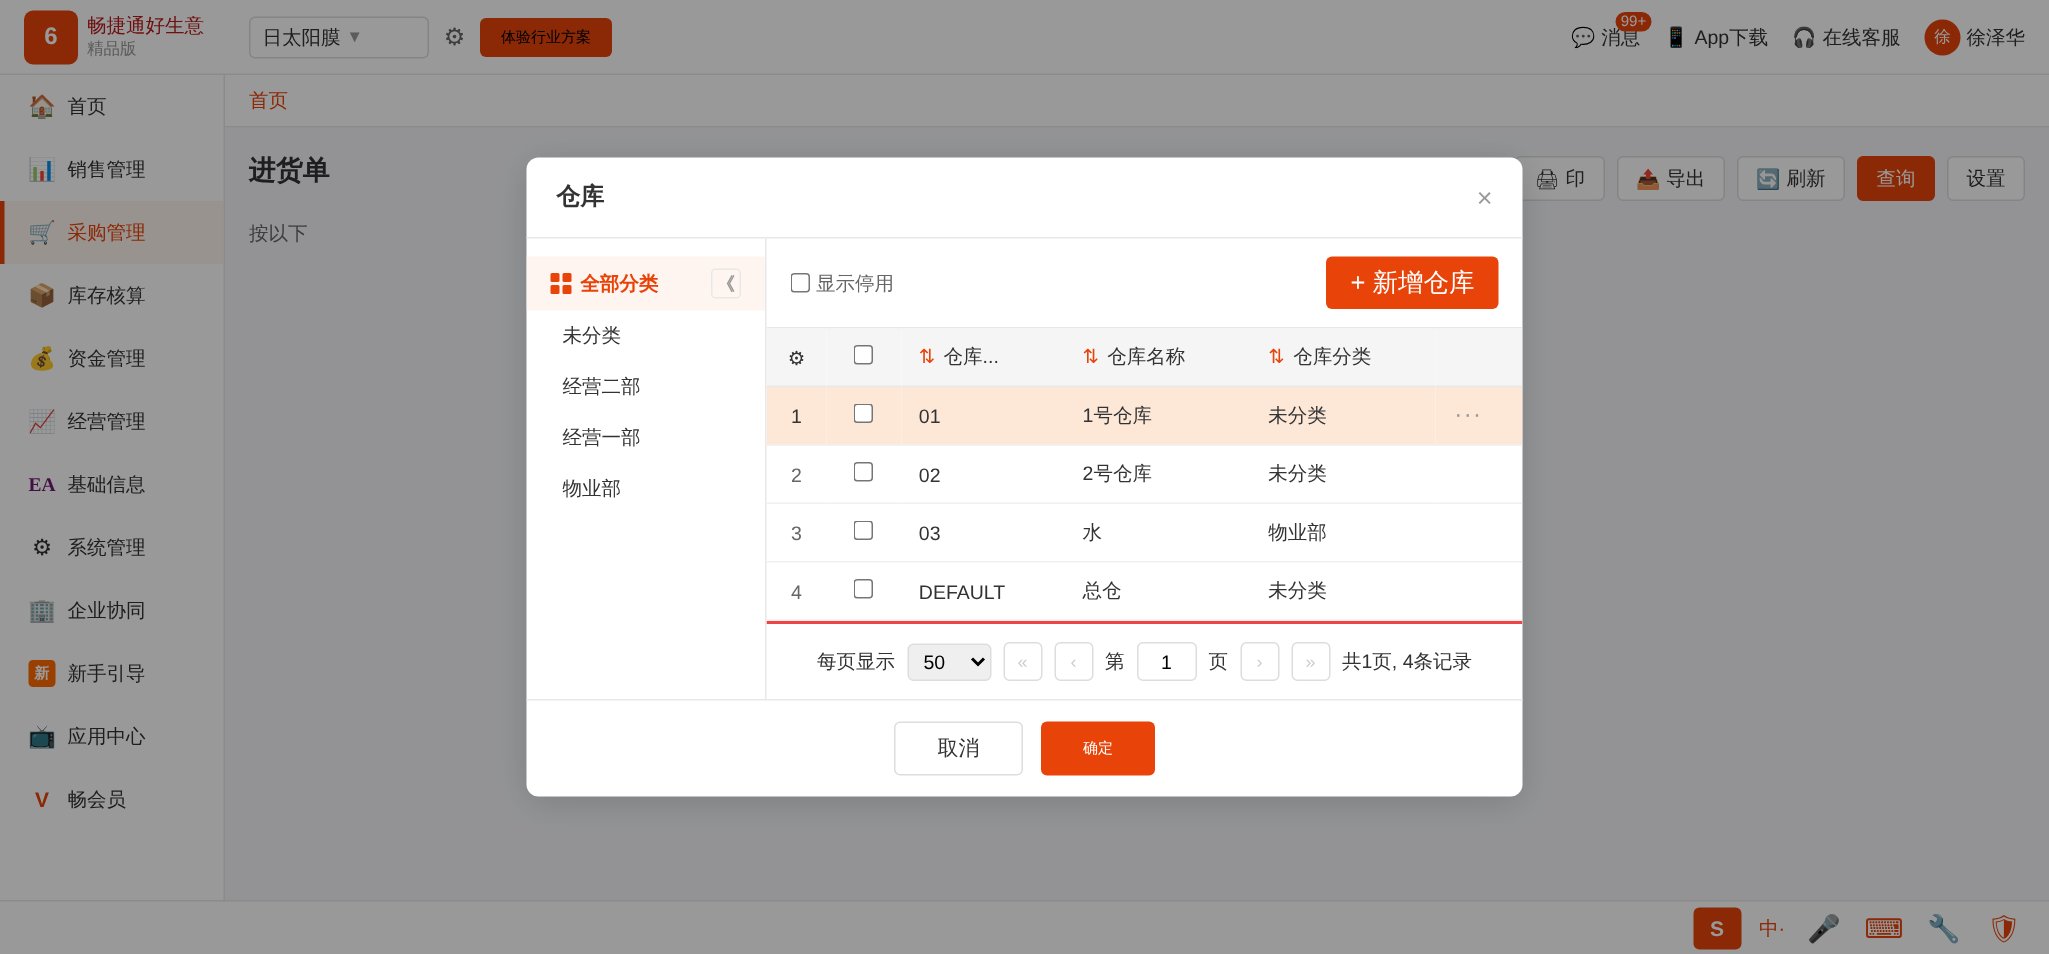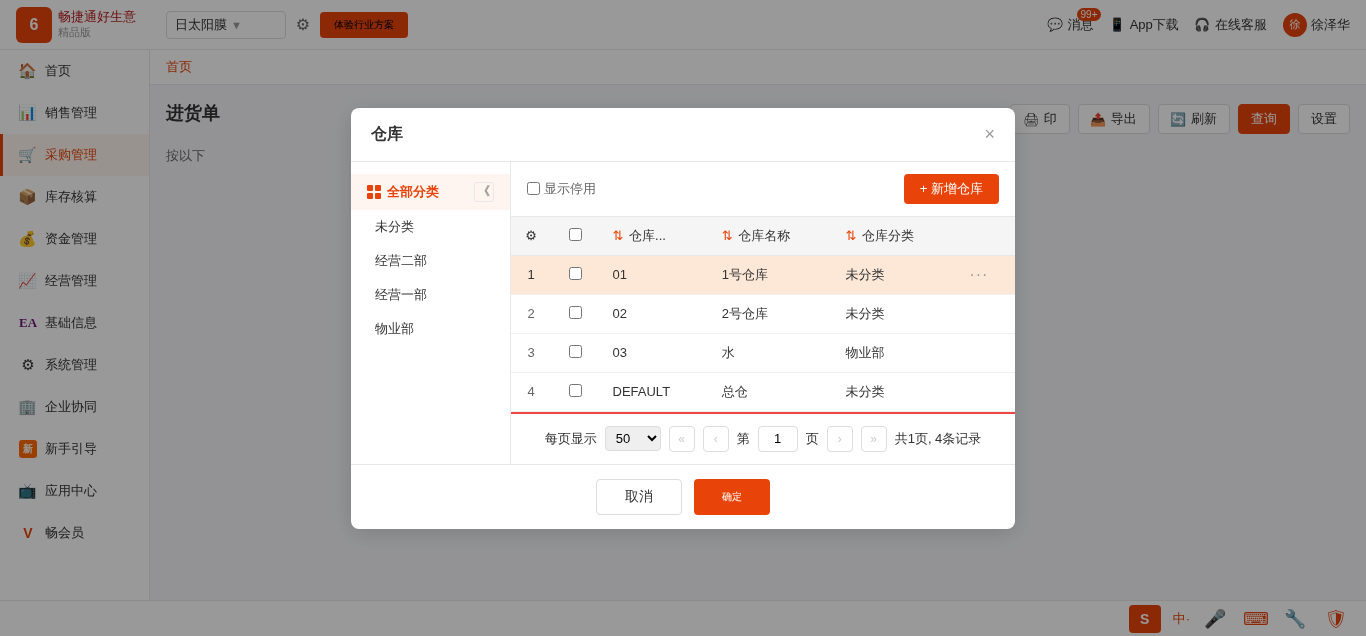--- a/index.html
+++ b/index.html
@@ -313,21 +313,21 @@
       color: #666;
       font-size: 13px;
       cursor: pointer;
     }
     .add-btn {
       background: #e8440a;
       color: white;
       padding: 6px 16px;
       border-radius: 4px;
       cursor: pointer;
-      font-size: 13px;
+      font-size: 17px;
       margin-left: auto;
       white-space: nowrap;
     }
 
     
     .table-container {
       flex: 1;
       overflow-y: auto;
     }
     table {

